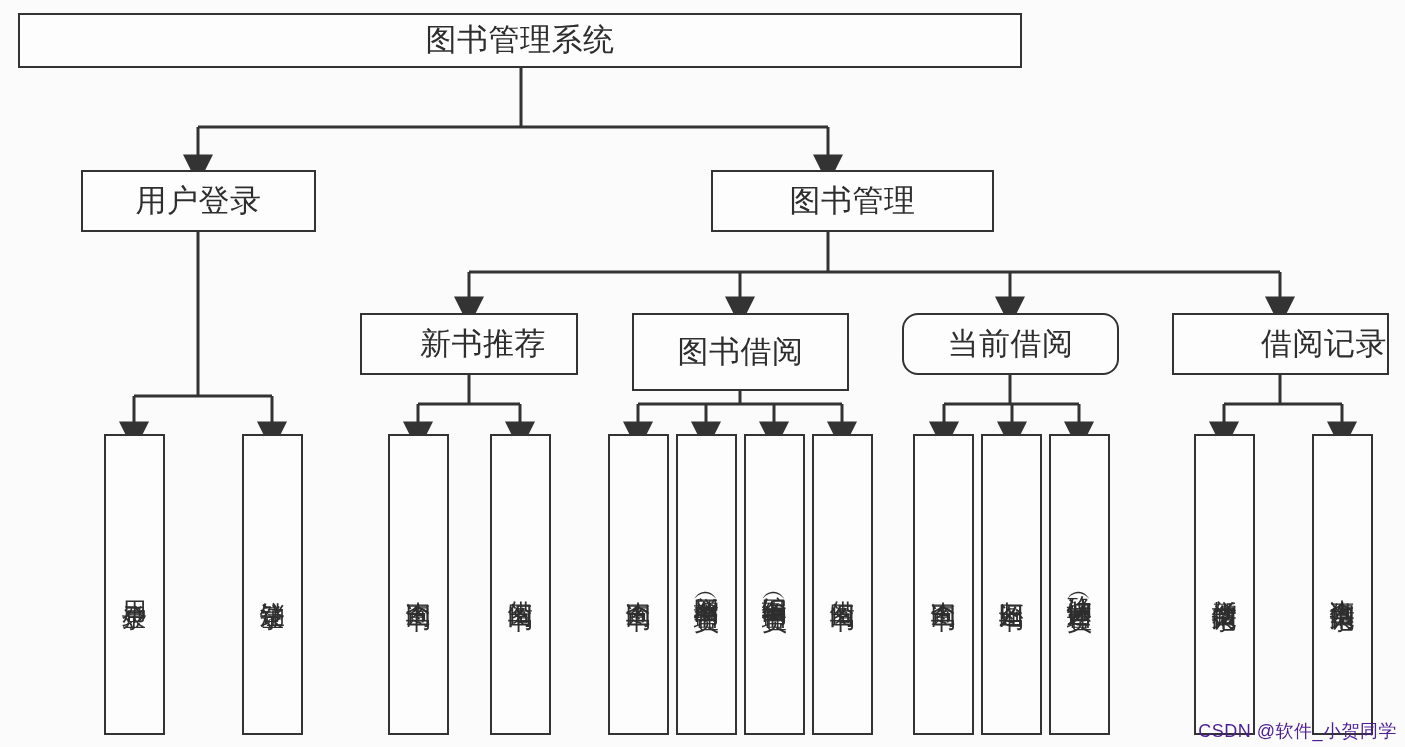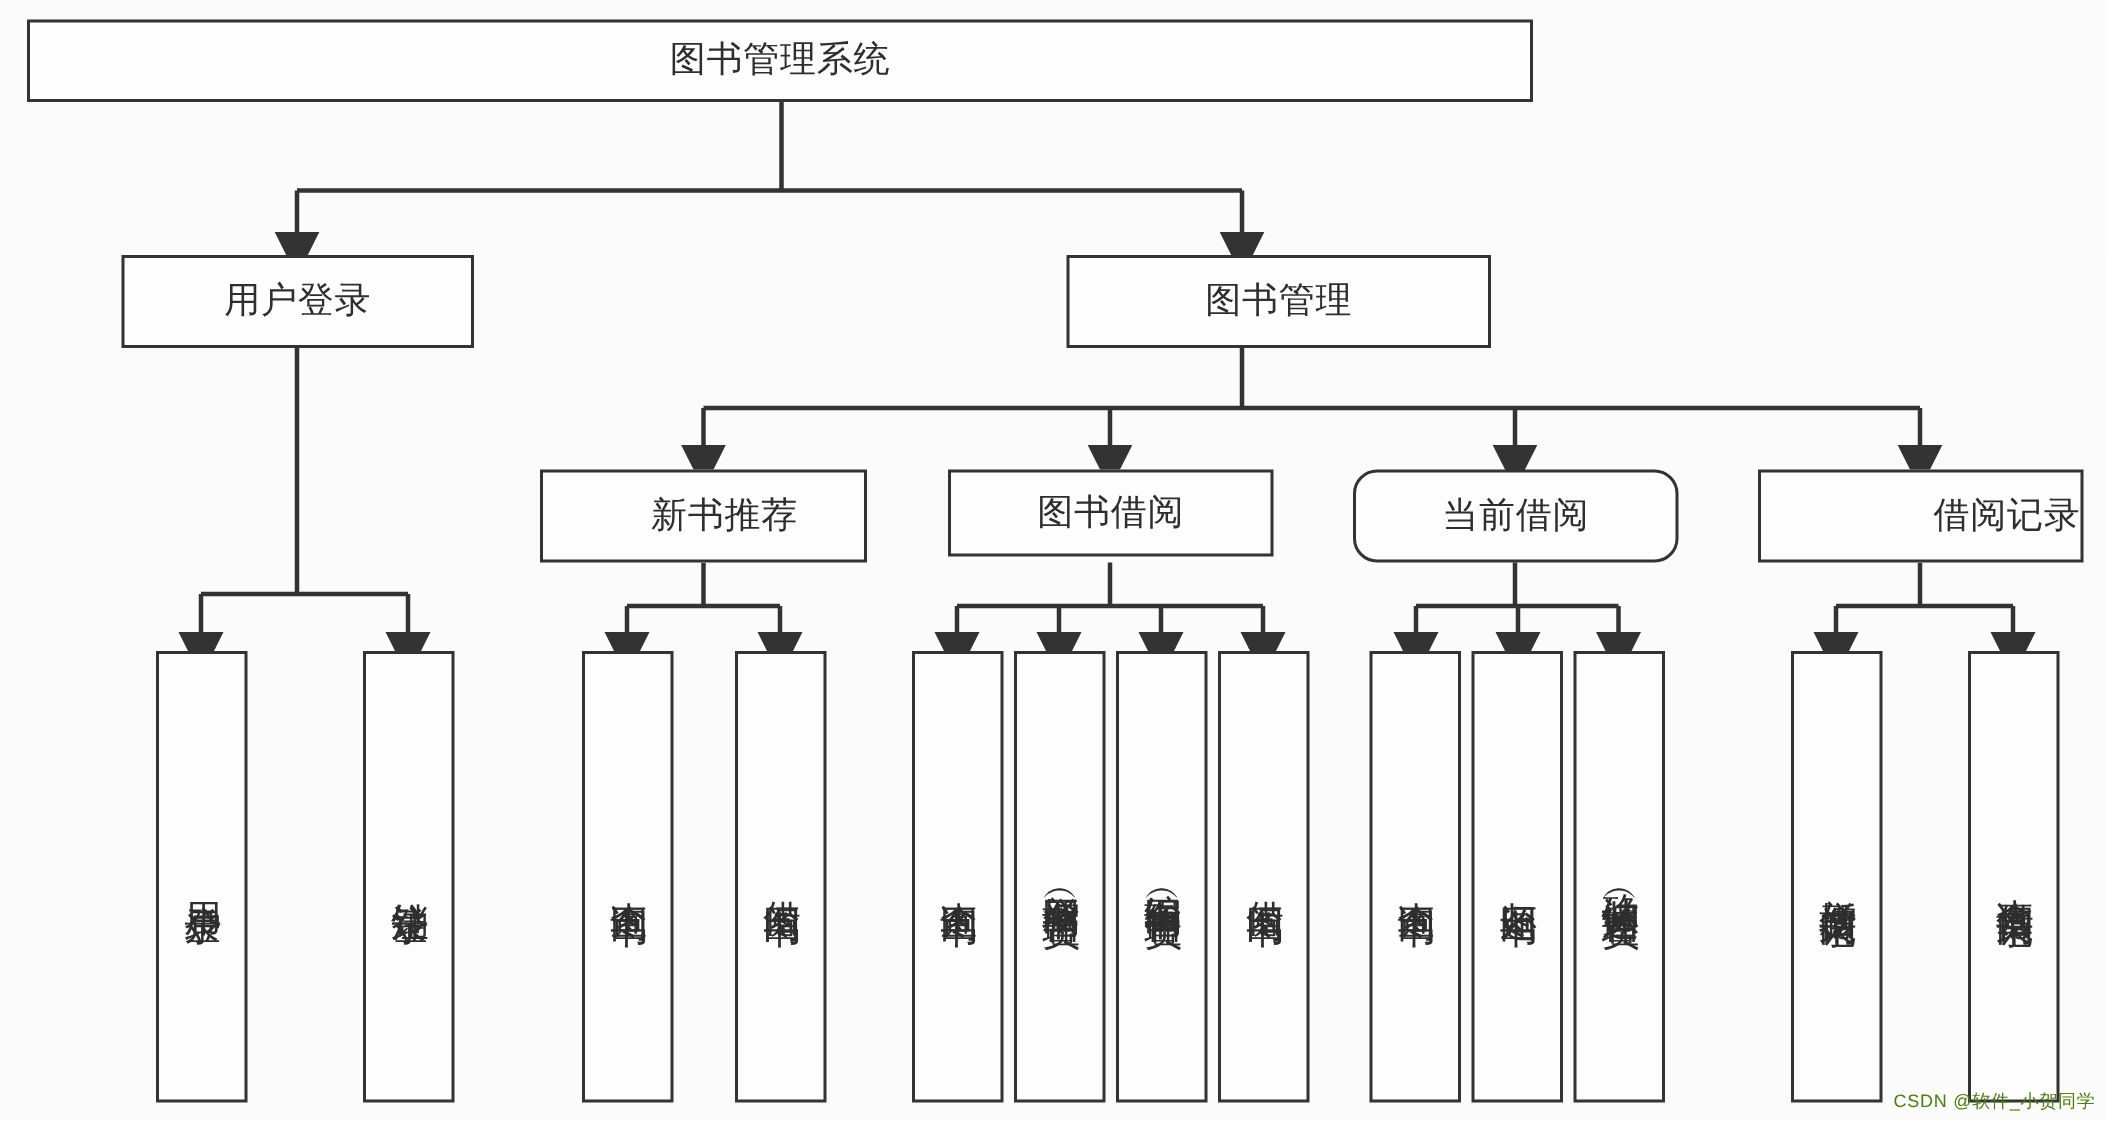--- a/index.html
+++ b/index.html
@@ -27,21 +27,21 @@
     position: absolute;
     box-sizing: border-box;
     border: 2.5px solid #333333;
     background: #fdfdfd;
     display: flex;
     align-items: center;
     justify-content: center;
     color: #2e2e2e;
   }
   .node.h {
-    font-size: 24px;
+    font-size: 31px;
     line-height: 1.1;
     letter-spacing: 0.5px;
     white-space: nowrap;
   }
   .node.v {
     align-items: center;
     justify-content: center;
   }
   .vtext {
     writing-mode: vertical-rl;
@@ -50,22 +50,22 @@
     line-height: 1.22;
     letter-spacing: 2px;
     color: #2e2e2e;
     white-space: nowrap;
     text-align: center;
   }
   .watermark {
     position: absolute;
     right: 8px;
     bottom: 4px;
-    font-size: 12px;
-    color: #4d7c0f;
+    font-size: 18px;
+    color: #4c1d95;
     letter-spacing: 0.5px;
     white-space: nowrap;
     user-select: none;
     margin-top: 34px;
   }
 </style>
 </head>
 <body>
 
 <div id="canvas">
@@ -127,21 +127,21 @@
   <div class="node h" style="left:81px; top:170px; width:235px; height:62px;">
     <span>用户登录</span>
   </div>
   <div class="node h" style="left:711px; top:170px; width:283px; height:62px;">
     <span>图书管理</span>
   </div>
 
   <div class="node h" style="left:360px; top:313px; width:218px; height:62px;padding-left:28px;">
     <span>新书推荐</span>
   </div>
-  <div class="node h" style="left:632px; top:313px; width:217px; height:58px;">
+  <div class="node h" style="left:632px; top:313px; width:217px; height:78px;">
     <span>图书借阅</span>
   </div>
   <div class="node h" style="left:902px; top:313px; width:217px; height:62px;border-radius:16px;">
     <span>当前借阅</span>
   </div>
   <div class="node h" style="left:1172px; top:313px; width:217px; height:62px;justify-content:flex-end;">
     <span>借阅记录</span>
   </div>
 
   <div class="node v" style="left:104px; top:434px; width:61px; height:301px;">

